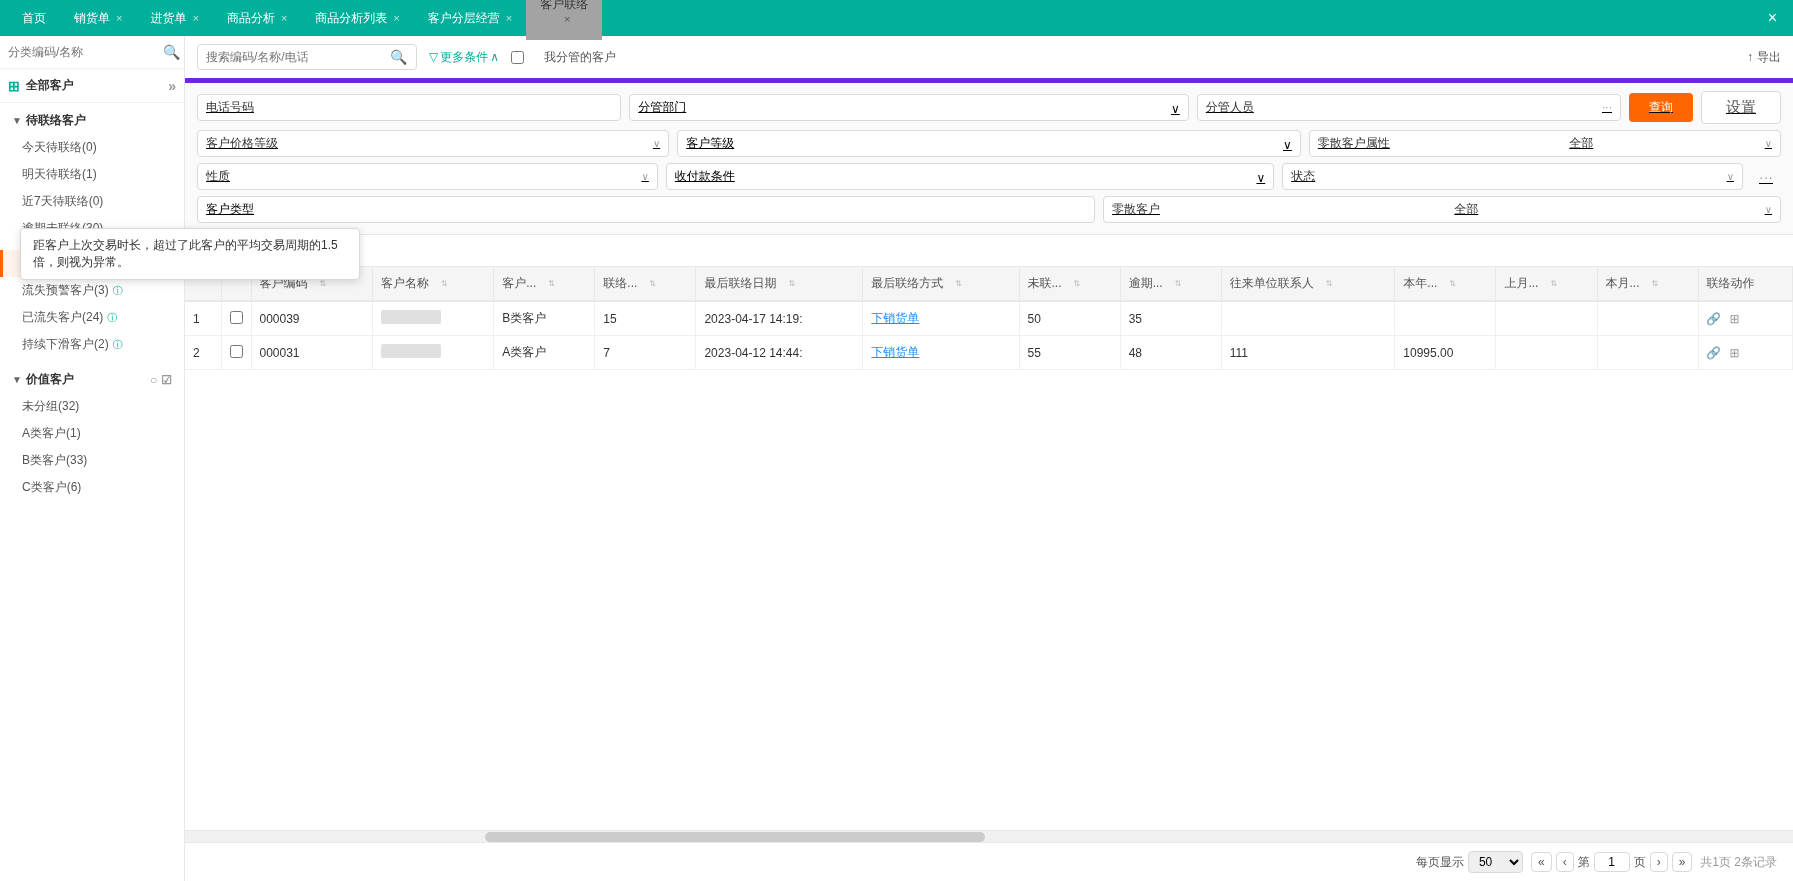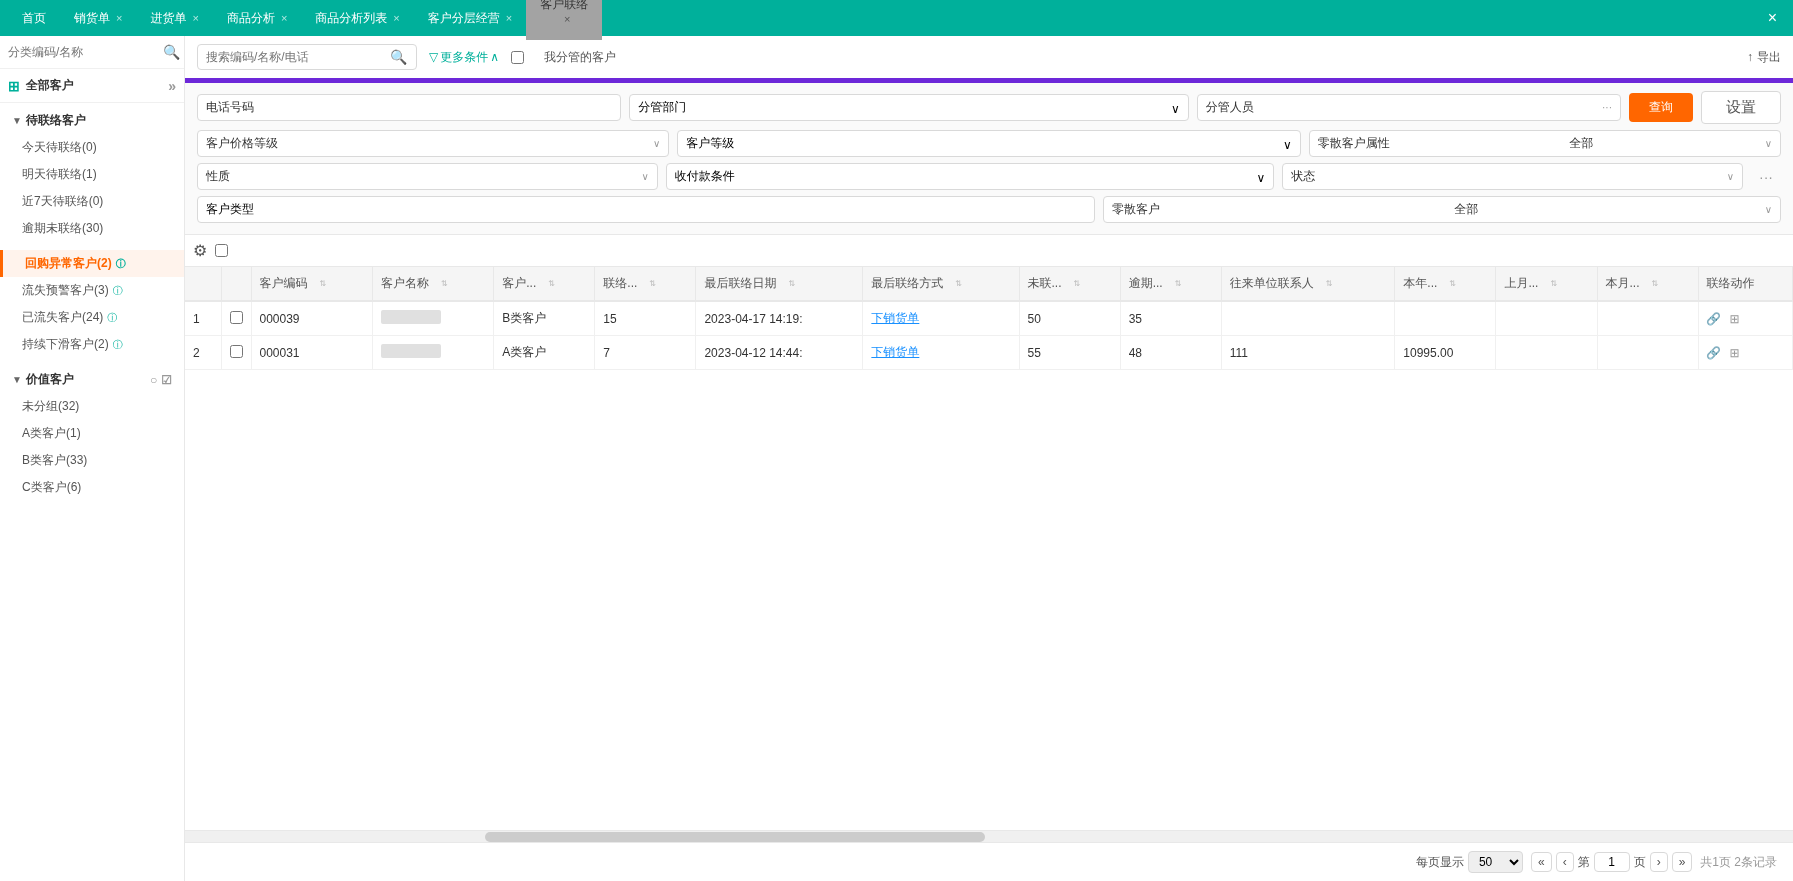--- a/index.html
+++ b/index.html
@@ -113,21 +113,21 @@
       display: flex; align-items: center; gap: 20px; color: #555; cursor: pointer;
     }
     .filter-bar .my-customer input[type=checkbox] { cursor: pointer; }
     .filter-bar .export-btn {
       margin-left: auto; display: flex; align-items: center; color: #555;
       cursor: pointer; gap: 4px; font-size: 12px;
     }
 
     
     .filter-rows {
-      background: #fafafa; border-bottom: 1px solid #e8e8e8; padding: 8px 12px;
+      background: #fafafa; border-bottom: 1px solid #e8e8e8; padding: 8px 12px; text-decoration: underline;
     }
     .filter-row {
       display: flex; align-items: center; gap: 8px; margin-bottom: 6px;
     }
     .filter-row:last-child { margin-bottom: 3px; }
     .filter-field {
       display: flex; align-items: center; border: 1px solid #d9d9d9;
       border-radius: 4px; padding: 4px 8px; background: #fff;
       min-width: 200px; flex: 1; cursor: pointer; justify-content: space-between;
     }
@@ -336,20 +336,23 @@
         <span>A类客户(1)</span>
       </div>
       <div class="sidebar-item">
         <span>B类客户(33)</span>
       </div>
       <div class="sidebar-item">
         <span>C类客户(6)</span>
       </div>
     </div>
 
+    <div class="tooltip-box">
+      <span>距客户上次交易时长，超过了此客户的平均交易周期的1.5倍，则视为异常。</span>
+    </div>
   </div>
 
   <div class="content-area">
 
     <div class="filter-bar">
       <div class="search-input-wrap">
         <input type="text" style="width: 160px;" placeholder="搜索编码/名称/电话">
         <span class="s-icon">🔍</span>
       </div>
       <div class="more-conditions">

